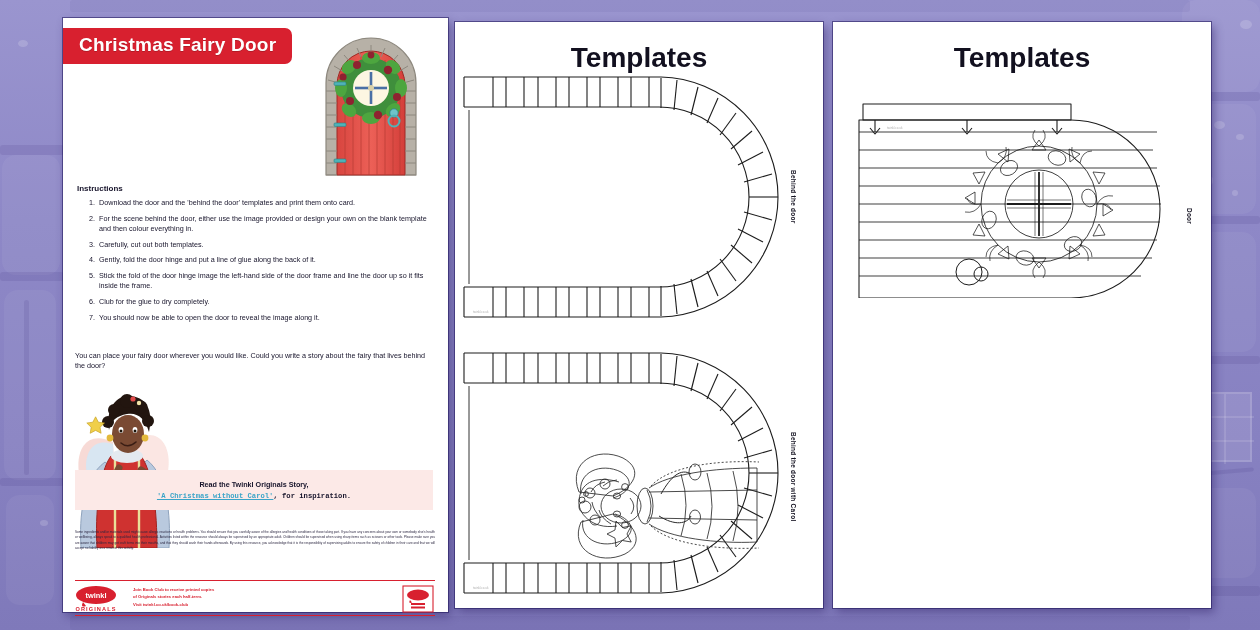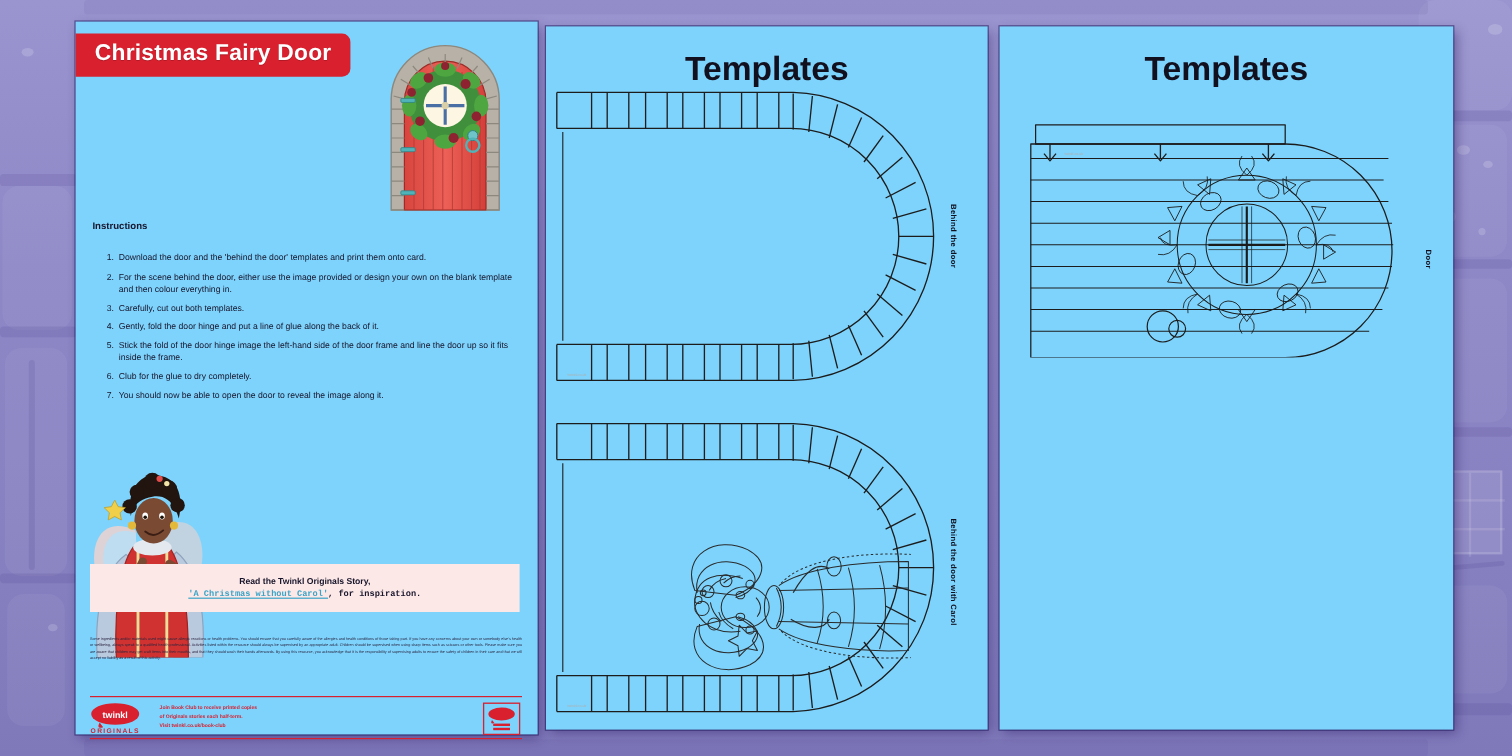--- a/index.html
+++ b/index.html
@@ -29,21 +29,21 @@
     border: 2px solid rgba(255,255,255,.14);
   }
   .bg-win i {
     position:absolute; background: rgba(255,255,255,.12);
   }
   .bg-snow { position:absolute; background: rgba(255,255,255,.17); border-radius: 50%; }
 
   
   .page {
     position: absolute;
-    background: #7dd3fc;
+    background: #ffffff;
     box-shadow: 0 0 0 1px rgba(30,20,90,.55), 3px 4px 9px rgba(40,25,95,.45);
   }
   #page-left   { left: 63px;  top: 18px;  width: 385px; height: 594px; }
   #page-mid    { left: 455px; top: 22px;  width: 368px; height: 586px; }
   #page-right  { left: 833px; top: 22px;  width: 378px; height: 586px; }
 
   
   .title-banner {
     position: absolute; left: 0; top: 10px;
     padding: 6px 16px 8px 16px;
@@ -87,21 +87,21 @@
   .door-art {
     position: absolute; left: 249px; top: 7px;
     width: 118px; height: 155px;
   }
 
   .instr-head {
     position: absolute; left: 14px; top: 166px;
     font-size: 8px; font-weight: bold; color: #17142b;
   }
   ol.instr {
-    position: absolute; left: 20px; top: 192px; width: 352px;
+    position: absolute; left: 20px; top: 180px; width: 352px;
     counter-reset: step;
   }
   ol.instr li {
     list-style: none;
     counter-increment: step;
     position: relative;
     padding-left: 16px;
     font-size: 7.2px;
     line-height: 1.42;
     color: #17142b;
@@ -314,20 +314,21 @@
     <ol class="instr">
       <li>Download the door and the 'behind the door' templates and print them onto card.</li>
       <li>For the scene behind the door, either use the image provided or design your own on the blank template and then colour everything in.</li>
       <li>Carefully, cut out both templates.</li>
       <li>Gently, fold the door hinge and put a line of glue along the back of it.</li>
       <li>Stick the fold of the door hinge image the left-hand side of the door frame and line the door up so it fits inside the frame.</li>
       <li>Club for the glue to dry completely.</li>
       <li>You should now be able to open the door to reveal the image along it.</li>
     </ol>
 
+    <div class="closing">You can place your fairy door wherever you would like. Could you write a story about the fairy that lives behind the door?</div>
 
     <div class="fairy-art">
       <svg viewBox="0 0 104 162" width="104" height="162">
 
         <g opacity=".8">
           <path d="M38 56 C8 42 -2 70 6 96 C14 120 30 112 40 96 Z" fill="#f6d2cc"></path>
           <path d="M38 58 C14 50 6 74 14 96 C22 114 32 106 40 94 Z" fill="#cfe0ef"></path>
           <path d="M62 52 C88 40 98 66 92 90 C86 110 72 104 62 90 Z" fill="#f6d2cc" opacity=".7"></path>
         </g>
 

